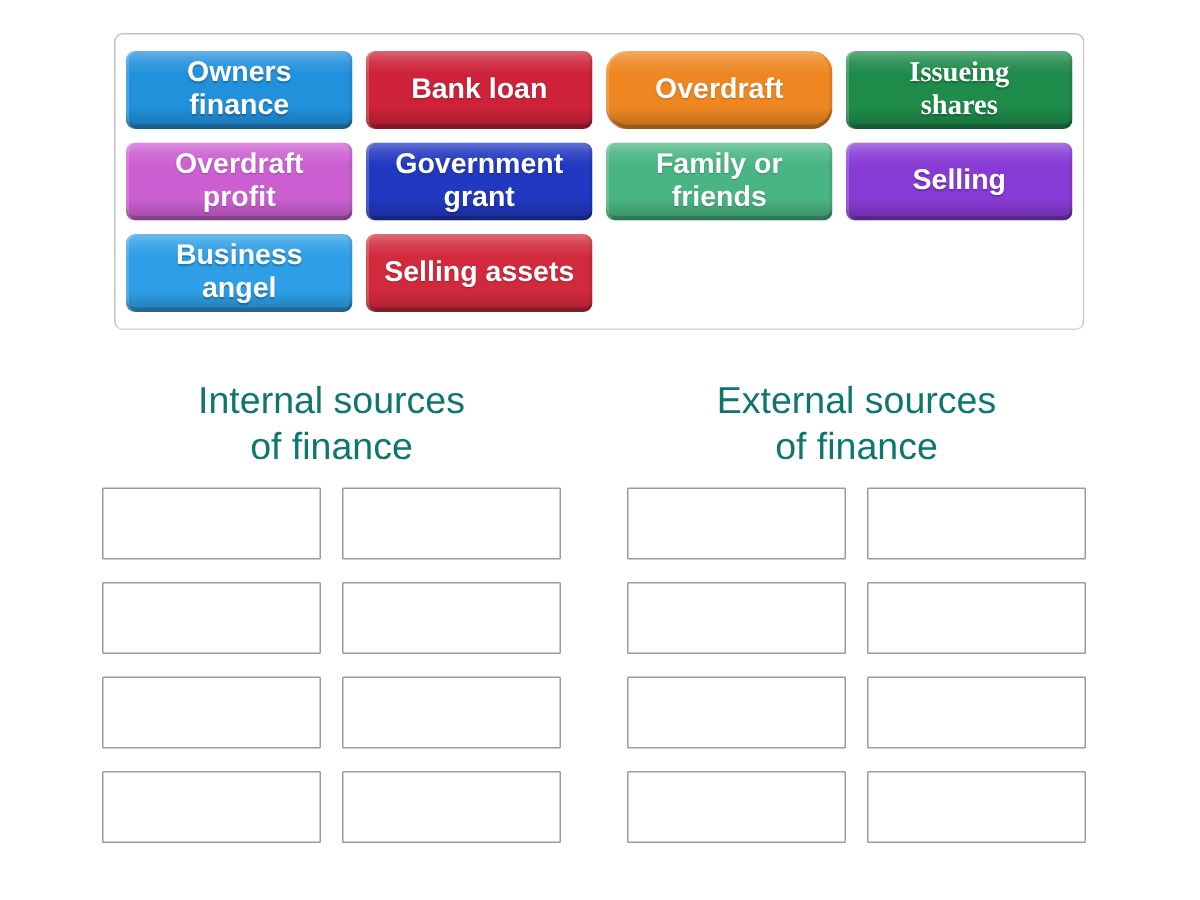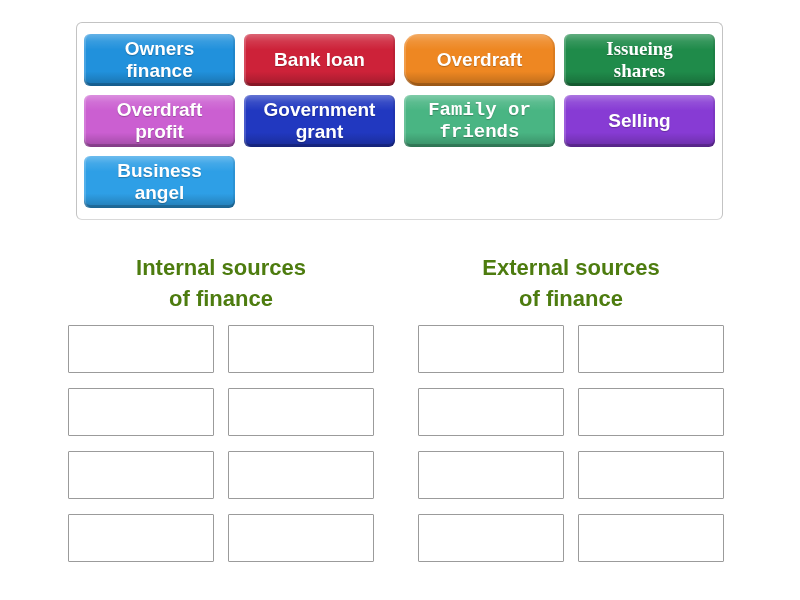--- a/index.html
+++ b/index.html
@@ -57,24 +57,24 @@
   .group {
     position: absolute;
     top: 252px;
     width: 306px;
     text-align: center;
   }
   .group.internal { left: 68px; }
   .group.external { left: 418px; }
 
   .group-title {
-    font-size: 22px;
-    font-weight: 700;
+    font-size: 25px;
+    font-weight: 400;
     line-height: 31px;
-    color: #4d7c0f;
+    color: #0f766e;
     white-space: pre-line;
     margin-bottom: 11px;
   }
 
   .slots {
     display: grid;
     grid-template-columns: repeat(2, 146px);
     justify-content: space-between;
     gap: 15px 14px;
   }
@@ -93,25 +93,26 @@
     <div class="tile" style="background-color: rgb(33, 145, 220);">Owners
 finance</div>
     <div class="tile" style="background-color: rgb(205, 34, 57);">Bank loan</div>
     <div class="tile" style="background-color: rgb(238, 135, 34); border-radius: 14px;">Overdraft</div>
     <div class="tile" style="background-color: rgb(31, 139, 74); font-family: Liberation Serif, serif;">Issueing
 shares</div>
     <div class="tile" style="background-color: rgb(203, 95, 209);">Overdraft
 profit</div>
     <div class="tile" style="background-color: rgb(33, 56, 192);">Government
 grant</div>
-    <div class="tile" style="background-color: rgb(73, 181, 131); font-family: Liberation Mono, monospace;">Family or
+    <div class="tile" style="background-color: rgb(73, 181, 131);">Family or
 friends</div>
     <div class="tile" style="background-color: rgb(135, 59, 212);">Selling</div>
     <div class="tile" style="background-color: rgb(46, 159, 230);">Business
 angel</div>
+    <div class="tile" style="background-color: rgb(210, 42, 61);">Selling assets</div>
   </div>
 
 <div class="group internal">
   <div class="group-title">Internal sources
 of finance</div>
   <div class="slots">
       <div class="slot"></div>
       <div class="slot"></div>
       <div class="slot"></div>
       <div class="slot"></div>

